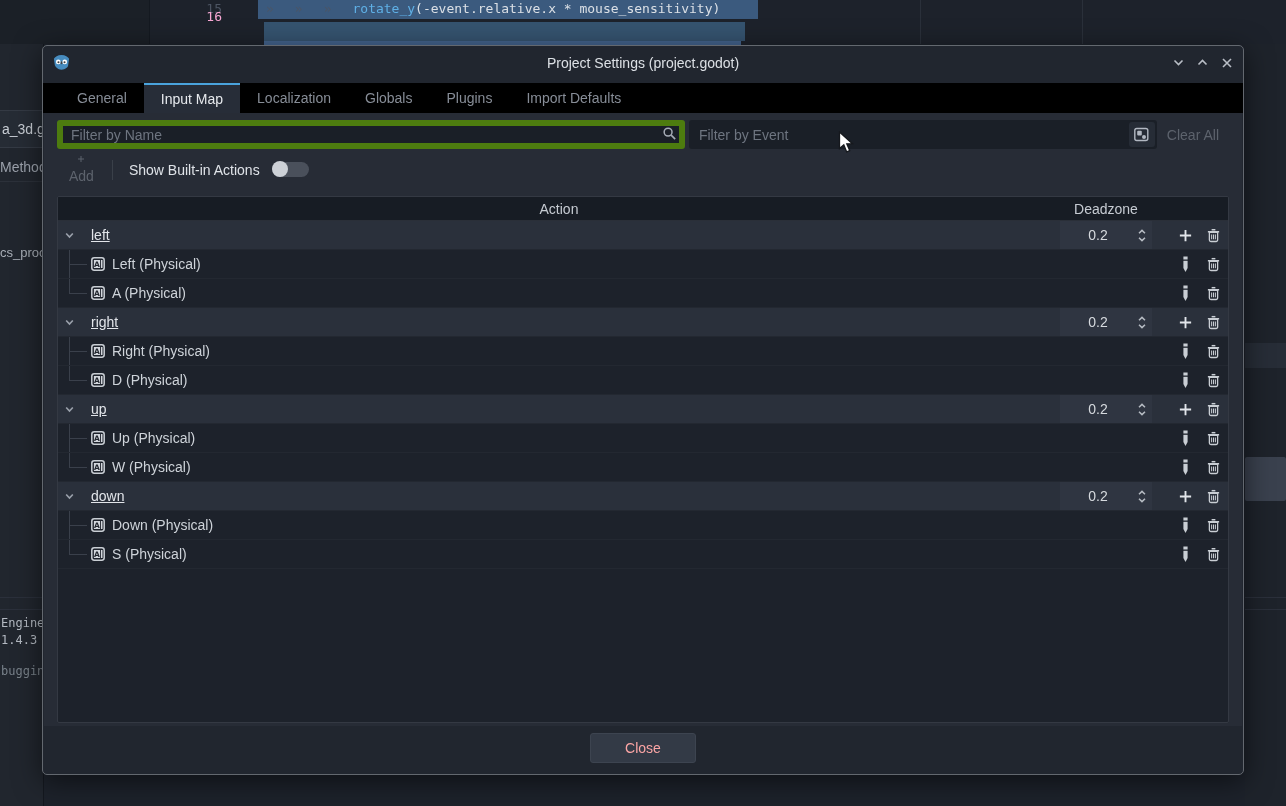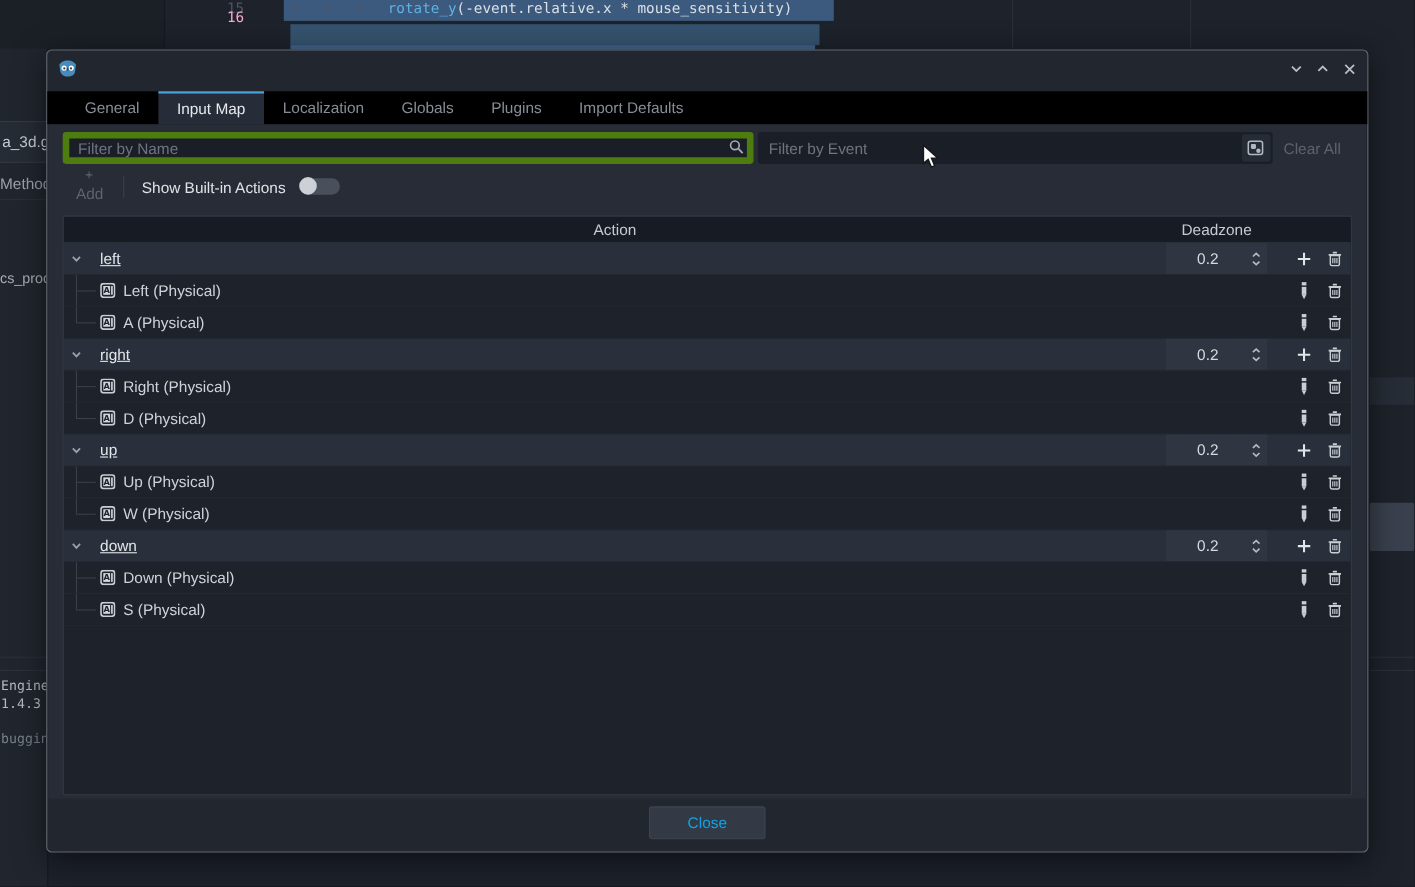--- a/index.html
+++ b/index.html
@@ -89,21 +89,21 @@
   .btns{width:76px;display:flex;justify-content:flex-end;align-items:center;gap:12px;padding-right:7px;}
   .ibtn{width:16px;height:16px;display:flex;align-items:center;justify-content:center;}
   .erow::before{content:"";position:absolute;left:11px;top:0;height:100%;width:1px;background:#3a404b;}
   .erow.last::before{height:50%;}
   .erow::after{content:"";position:absolute;left:11px;top:50%;width:18px;height:1px;background:#3a404b;}
   .keyic{margin-left:33px;display:flex;}
   .elabel{margin-left:7px;color:#ced3d9;}
 
   .footer{position:absolute;left:0;right:0;bottom:0;height:48px;display:flex;justify-content:center;}
   .close-btn{margin-top:7px;width:106px;height:30px;background:#333a46;border:1px solid #3d4450;border-radius:3px;
-             color:#0ea5e9;font:inherit;display:flex;align-items:center;justify-content:center;}
+             color:#fca5a5;font:inherit;display:flex;align-items:center;justify-content:center;}
 
   .cursor{position:absolute;left:838px;top:131px;z-index:50;}
 </style>
 </head>
 <body>
 
 <div class="stage">
 
   <div class="bg">
     <div class="sel15"></div>
@@ -141,20 +141,21 @@
 
     <div class="titlebar">
       <svg class="app-icon" viewBox="0 0 20 20">
         <path d="M10 2c4 0 7 2 8 4l-1 7c0 2-3 4.5-7 4.5S4 15 3 13L2 6c1-2 4-4 8-4z" fill="#478cbf"></path>
         <circle cx="6.6" cy="9.4" r="2.5" fill="#ffffff"></circle>
         <circle cx="13.4" cy="9.4" r="2.5" fill="#ffffff"></circle>
         <circle cx="6.8" cy="9.7" r="1.1" fill="#414042"></circle>
         <circle cx="13.2" cy="9.7" r="1.1" fill="#414042"></circle>
         <rect x="9.2" y="8.9" width="1.6" height="2.8" fill="#414042"></rect>
       </svg>
+      <div class="title">Project Settings (project.godot)</div>
       <div class="win-controls">
         <span class="win-btn">
           <svg width="13" height="13" viewBox="0 0 13 13">
               <path d="M2.5 4.5l4 4 4-4" fill="none" stroke="#b9bec6" stroke-width="1.6"></path>
             </svg>
         </span>
         <span class="win-btn">
           <svg width="13" height="13" viewBox="0 0 13 13">
               <path d="M2.5 8.5l4-4 4 4" fill="none" stroke="#b9bec6" stroke-width="1.6"></path>
             </svg>

